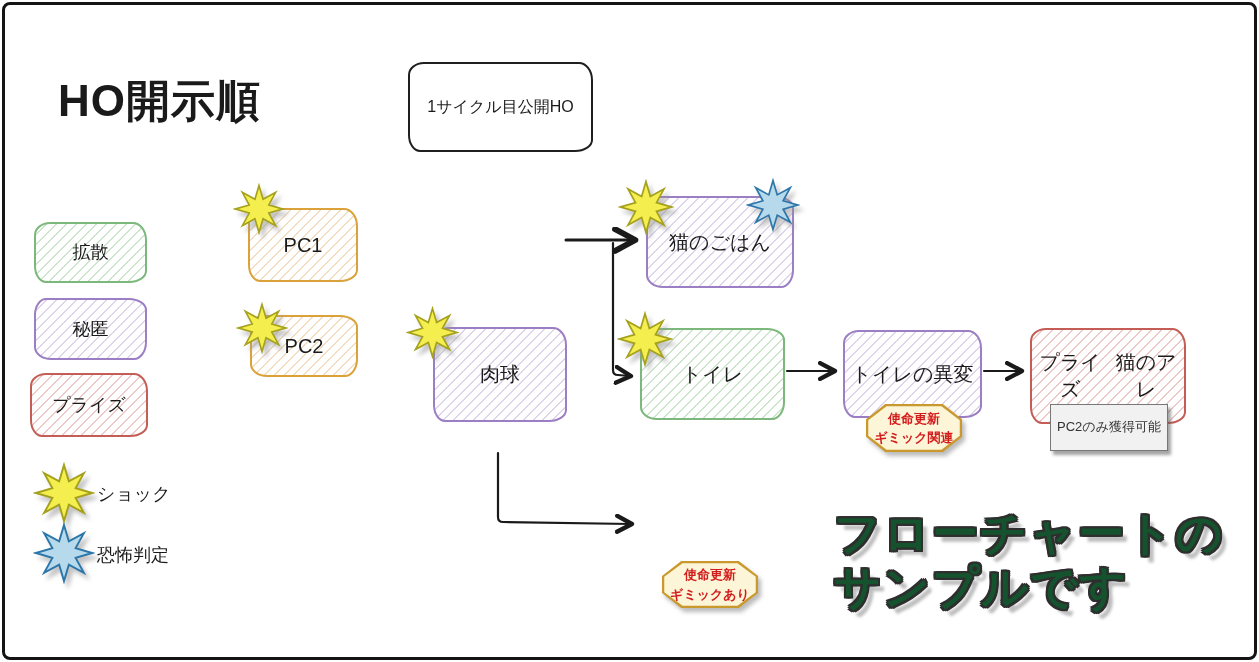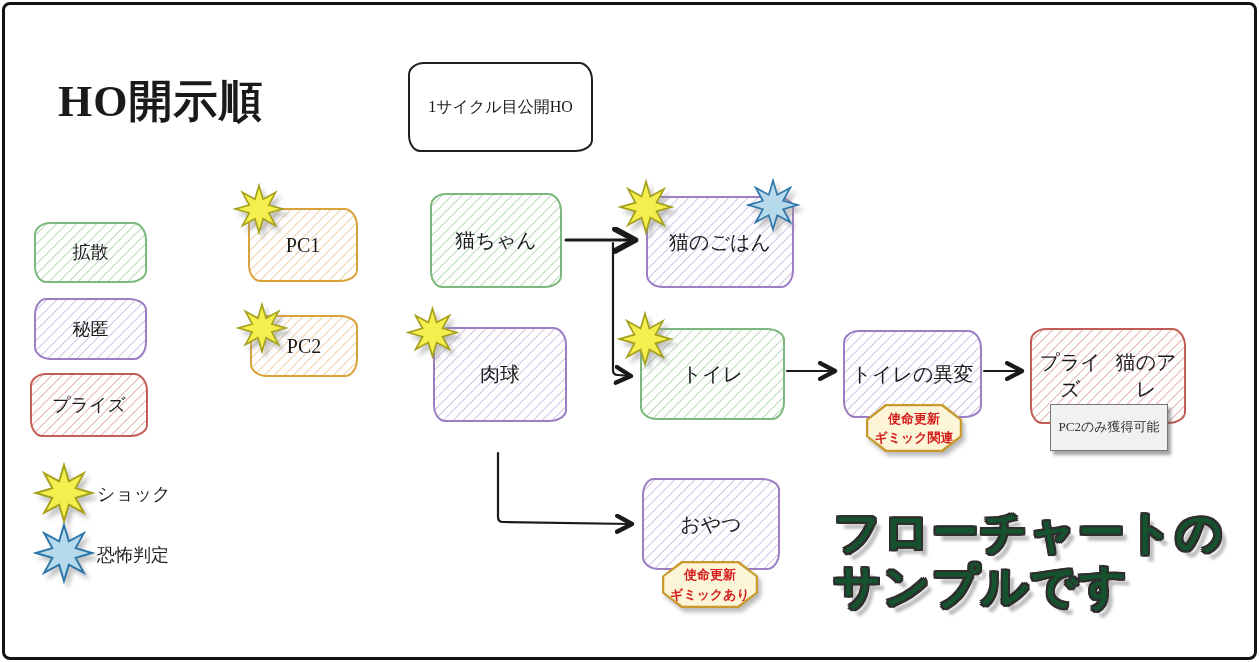--- a/index.html
+++ b/index.html
@@ -1,18 +1,18 @@
 <!DOCTYPE html>
 <html style="--diffuse-green: #7cb87c; --secret-purple: #9b7ec3; --prize-red: #c35d55; --pc-orange: #dba23a; --shock-yellow: #f4ef4e; --fear-blue: #b6daec; --badge-bg: #fdf5d7; --badge-border: #c9992e; --badge-text: #d31c1c; --ink: #1a1a1a;"><head>
 <meta charset="utf-8">
 <style>
   html,body { margin:0; padding:0; background:#e8e8e8; }
   #canvas {
     position:relative; width:1259px; height:662px; background:#ffffff;
-    overflow:hidden; font-family:Liberation Serif, serif; color:#1a1a1a;
+    overflow:hidden; font-family:Liberation Sans, sans-serif; color:#1a1a1a;
   }
   .frame {
     position:absolute; inset:2px; border:3px solid #141414; border-radius:8px;
     pointer-events:none; z-index:1;
   }
   .title {
     position:absolute; left:58px; top:72px; font-size:44px; font-weight:bold;
     letter-spacing:1px; z-index:2;
   }
   .box {
@@ -119,23 +119,20 @@
     <polygon class="yellow" points="32,3 37,20 52.5,11.5 44,27 61,32 44,37 52.5,52.5 37,44 32,61 27,44 11.5,52.5 20,37 3,32 20,27 11.5,11.5 27,20"></polygon>
   </svg>
 
   <div class="box g-orange alt-r" style="left:250px; top:315px; width:108px; height:62px;">
     <span>PC2</span>
   </div>
   <svg class="star" style="left:236px; top:302px;" width="52" height="52" viewBox="0 0 64 64">
     <polygon class="yellow" points="32,3 37,20 52.5,11.5 44,27 61,32 44,37 52.5,52.5 37,44 32,61 27,44 11.5,52.5 20,37 3,32 20,27 11.5,11.5 27,20"></polygon>
   </svg>
 
-  <div class="box g-green" style="left:430px; top:193px; width:132px; height:95px;">
-    <span>猫ちゃん</span>
-  </div>
 
   <div class="box g-purple alt-r" style="left:646px; top:196px; width:148px; height:92px;">
     <span>猫のごはん</span>
   </div>
   <svg class="star" style="left:618px; top:179px;" width="56" height="56" viewBox="0 0 64 64">
     <polygon class="yellow" points="32,3 37,20 52.5,11.5 44,27 61,32 44,37 52.5,52.5 37,44 32,61 27,44 11.5,52.5 20,37 3,32 20,27 11.5,11.5 27,20"></polygon>
   </svg>
   <svg class="star" style="left:746px; top:178px;" width="54" height="54" viewBox="0 0 64 64">
     <polygon class="blue" points="32,3 37,20 52.5,11.5 44,27 61,32 44,37 52.5,52.5 37,44 32,61 27,44 11.5,52.5 20,37 3,32 20,27 11.5,11.5 27,20"></polygon>
   </svg>
@@ -167,23 +164,20 @@
   </div>
 
   <div class="box g-red" style="left:1030px; top:328px; width:156px; height:96px;">
     <span>プライズ</span>
     <span>猫のアレ</span>
   </div>
   <div class="note" style="left:1050px; top:404px; width:118px; height:47px;">
     <span>PC2のみ獲得可能</span>
   </div>
 
-  <div class="box g-purple alt-r" style="left:642px; top:478px; width:138px; height:92px;">
-    <span>おやつ</span>
-  </div>
   <div class="badge" style="left:662px; top:561px; width:96px; height:47px;">
     <div class="badge-outer">
       <div class="badge-inner">
         <span>使命更新</span>
         <span>ギミックあり</span>
       </div>
     </div>
   </div>
 
   <svg class="arrows" viewBox="0 0 1259 662">

